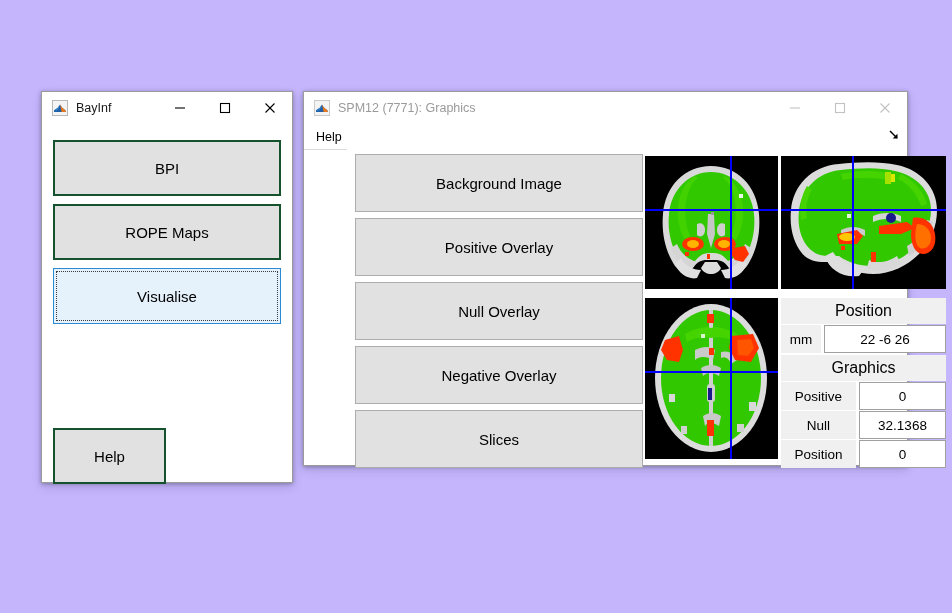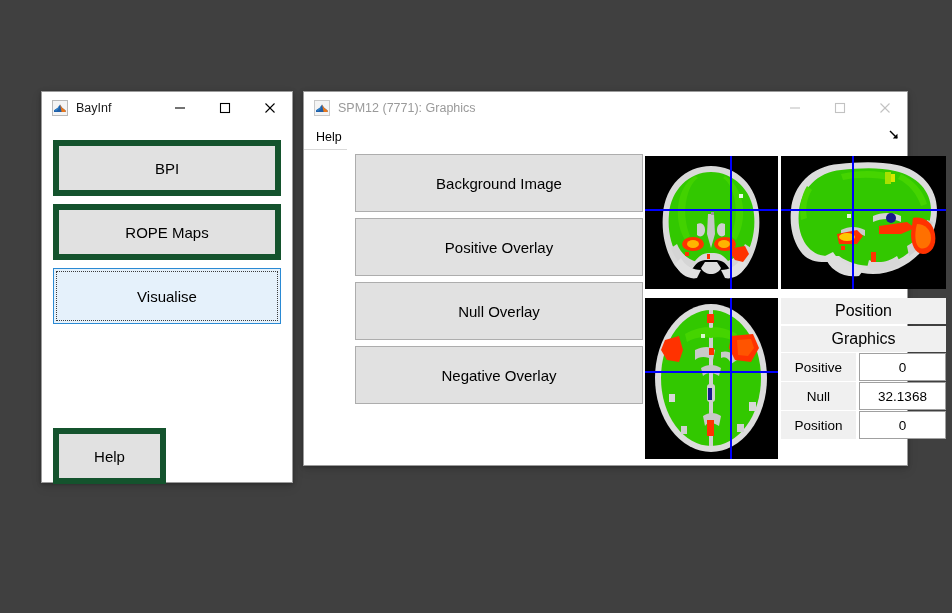--- a/index.html
+++ b/index.html
@@ -2,21 +2,21 @@
 <html><head>
 <meta charset="utf-8">
 <style>
   html, body {
     margin: 0; padding: 0;
     width: 952px; height: 613px;
     background: #ffffff;
     font-family: "Liberation Sans", sans-serif;
     overflow: hidden;
   }
-  #root { position: relative; width: 952px; height: 613px; background:#404040; }
+  #root { position: relative; width: 952px; height: 613px; background:#c4b5fd; }
 
   
   .window {
     position: absolute;
     background: #ffffff;
     border: 1px solid #9b9b9b;
     box-sizing: border-box;
     box-shadow: 0 1px 4px rgba(0,0,0,0.28), 0 4px 10px rgba(0,0,0,0.12);
   }
   .titlebar {
@@ -57,21 +57,21 @@
   .wc-line.dim { stroke: #c2c2c2; }
 
   
   #bayinf { left: 41px; top: 91px; width: 252px; height: 392px; }
   #bayinf .body {
     position: absolute; left:0; top:32px; right:0; bottom:0;
     background:#ffffff;
   }
   .mbtn {
     background: #e1e1e1;
-    border: 6px solid #14532d;
+    border: 2px solid #14532d;
     box-sizing: border-box;
     display: flex;
     align-items: center;
     justify-content: center;
     font-size: 15px;
     color: #000;
     position: absolute;
     cursor: default;
     font-family: "Liberation Sans", sans-serif;
   }
@@ -256,20 +256,21 @@
         <path d="M3 3 L10 10" stroke="#000" stroke-width="1.4" fill="none"></path>
         <path d="M10.6 10.6 L5.8 10.4 L10.4 5.8 Z" fill="#000"></path>
       </svg>
     </div>
 
     <div class="content">
       <div class="spmbtn" id="s-bg">Background Image</div>
       <div class="spmbtn" id="s-pos">Positive Overlay</div>
       <div class="spmbtn" id="s-null">Null Overlay</div>
       <div class="spmbtn" id="s-neg">Negative Overlay</div>
+      <div class="spmbtn" id="s-sli">Slices</div>
 
       <div class="brain" id="brain-coronal">
         <svg viewBox="0 0 133 133" preserveAspectRatio="none">
           <rect width="133" height="133" fill="#000"></rect>
           <g>
             <path d="M66 10 C40 10 20 30 18 58 C16 80 22 98 30 110 C36 118 44 118 48 112 C52 106 56 104 62 104 L70 104 C76 104 80 106 84 112 C88 118 96 118 102 110 C110 98 116 80 114 58 C112 30 92 10 66 10 Z" fill="#d9d9d9"></path>
             <path d="M66 16 C44 16 26 34 24 58 C22 78 28 94 35 104 C40 110 46 110 50 105 C55 99 59 97 64 97 L69 97 C74 97 78 99 83 105 C87 110 93 110 98 104 C105 94 111 78 109 58 C107 34 88 16 66 16 Z" fill="#32c800"></path>
             <path d="M50 20 C40 26 34 38 33 52 C32 64 35 76 40 84 L45 80 C41 70 39 58 41 46 C43 34 47 26 53 22 Z" fill="#45d400" opacity="0.85"></path>
             <path d="M80 20 C90 26 97 38 98 52 C99 64 96 76 91 84 L86 80 C90 70 92 58 90 46 C88 34 84 26 78 22 Z" fill="#45d400" opacity="0.85"></path>
 
@@ -363,20 +364,24 @@
             <rect x="62" y="122" width="7" height="16" fill="#ff3200"></rect>
             <rect x="56" y="36" width="4" height="4" fill="#ffffff" opacity="0.8"></rect>
           </g>
           <line x1="86" y1="0" x2="86" y2="161" stroke="#0000ff" stroke-width="2"></line>
           <line x1="0" y1="74" x2="133" y2="74" stroke="#0000ff" stroke-width="2"></line>
         </svg>
       </div>
 
       <div id="readout">
         <div class="ro-head">Position</div>
+        <div class="ro-row mm">
+          <div class="ro-label">mm</div>
+          <div class="ro-field">22 -6 26</div>
+        </div>
         <div class="ro-head second">Graphics</div>
         <div class="ro-row val">
           <div class="ro-label">Positive</div>
           <div class="ro-field">0</div>
         </div>
         <div class="ro-row val">
           <div class="ro-label">Null</div>
           <div class="ro-field">32.1368</div>
         </div>
         <div class="ro-row val">

